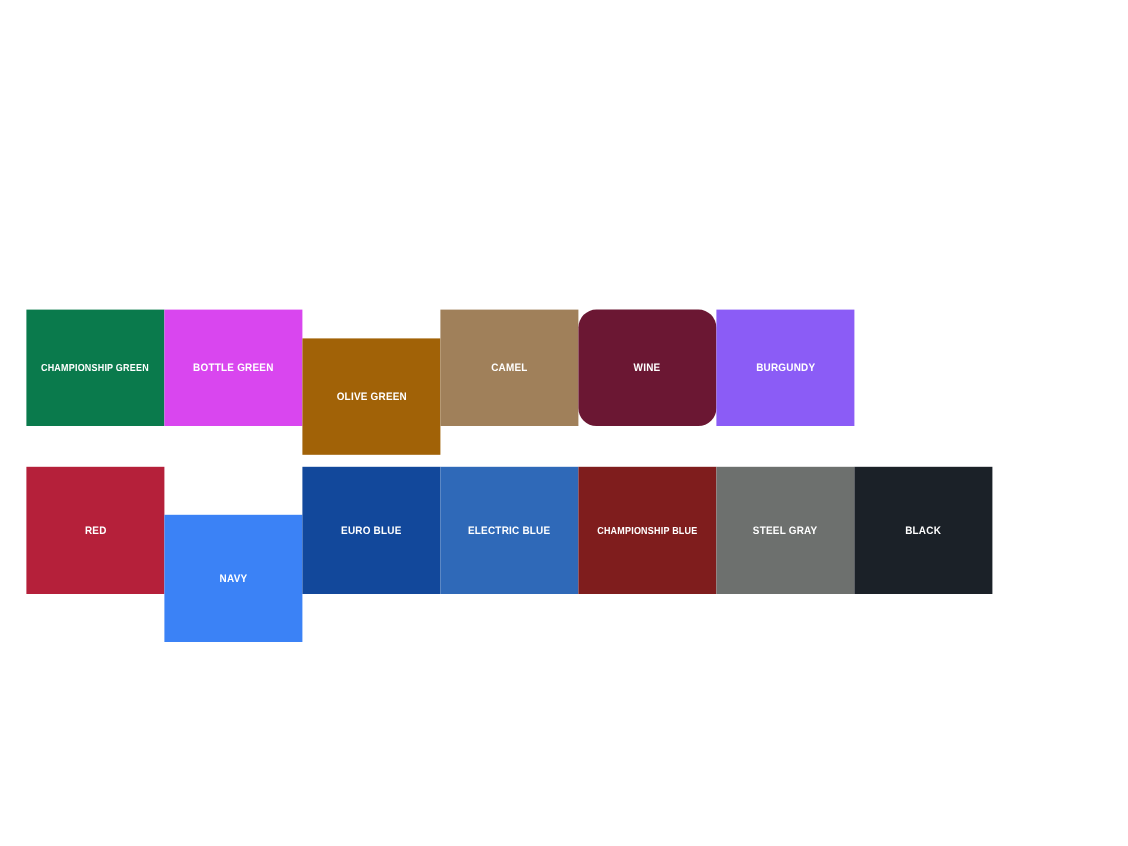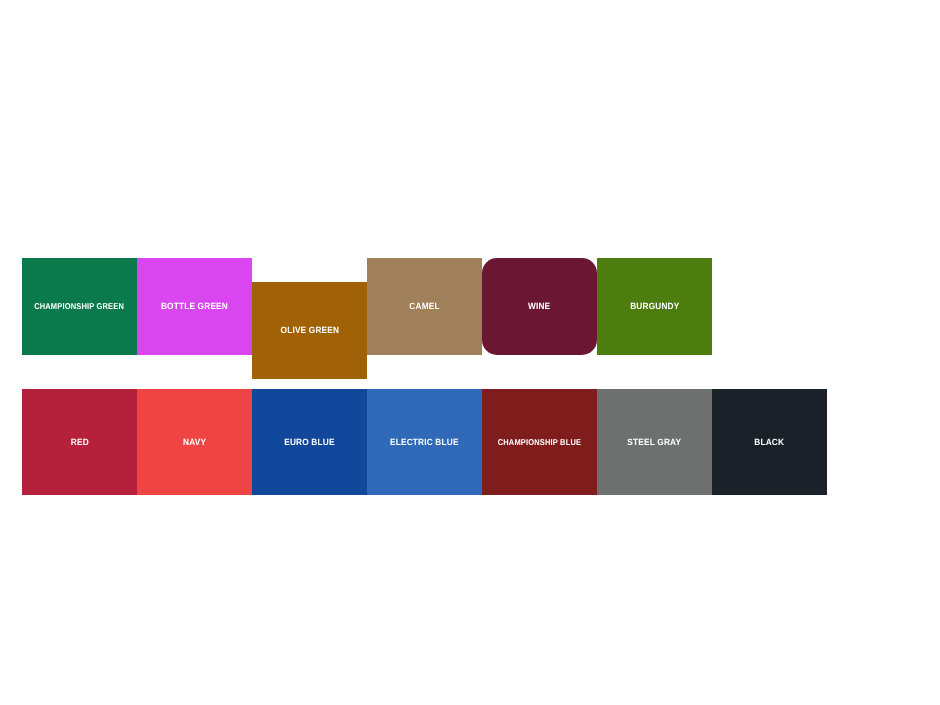--- a/index.html
+++ b/index.html
@@ -87,29 +87,29 @@
         </div>
         <div class="swatch" style="background: #a16207; margin-top: 24px;">
           <span class="swatch-label">OLIVE GREEN</span>
         </div>
         <div class="swatch" style="background: rgb(160, 128, 90);">
           <span class="swatch-label">CAMEL</span>
         </div>
         <div class="swatch" style="background: rgb(107, 23, 51); border-radius: 15px;">
           <span class="swatch-label">WINE</span>
         </div>
-        <div class="swatch" style="background: #4d7c0f;">
+        <div class="swatch" style="background: #8b5cf6;">
           <span class="swatch-label">BURGUNDY</span>
         </div>
       </div>
     <div class="swatch-row swatch-row-bottom">
         <div class="swatch" style="background: rgb(181, 32, 58);">
           <span class="swatch-label">RED</span>
         </div>
-        <div class="swatch" style="background: #ef4444;">
+        <div class="swatch" style="background: #3b82f6; margin-top: 40px;">
           <span class="swatch-label">NAVY</span>
         </div>
         <div class="swatch" style="background: rgb(18, 72, 155);">
           <span class="swatch-label">EURO BLUE</span>
         </div>
         <div class="swatch" style="background: rgb(47, 105, 184);">
           <span class="swatch-label">ELECTRIC BLUE</span>
         </div>
         <div class="swatch" style="background: #7f1d1d;">
           <span class="swatch-label long">CHAMPIONSHIP BLUE</span>

